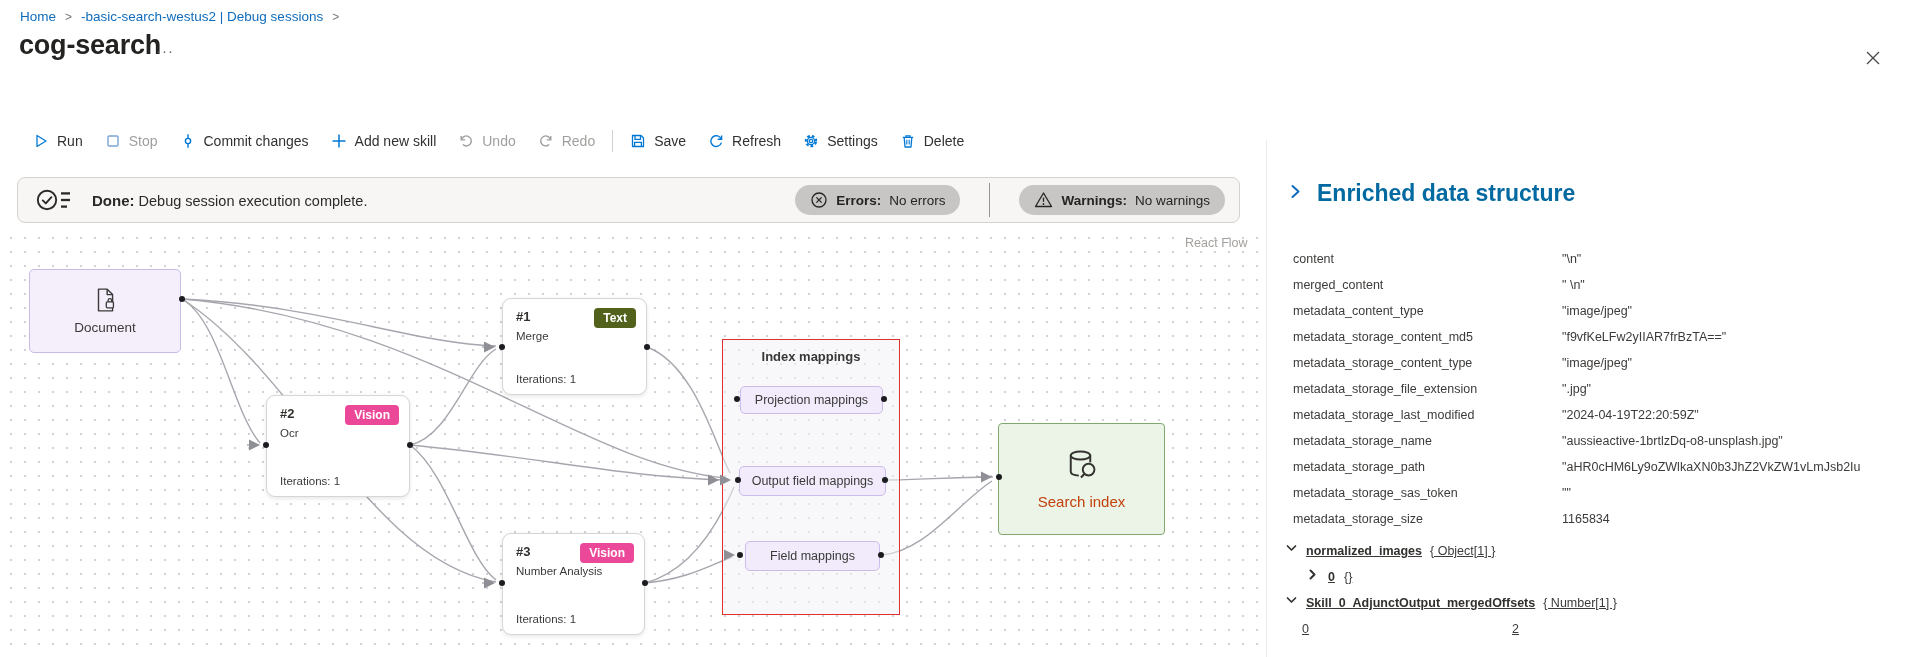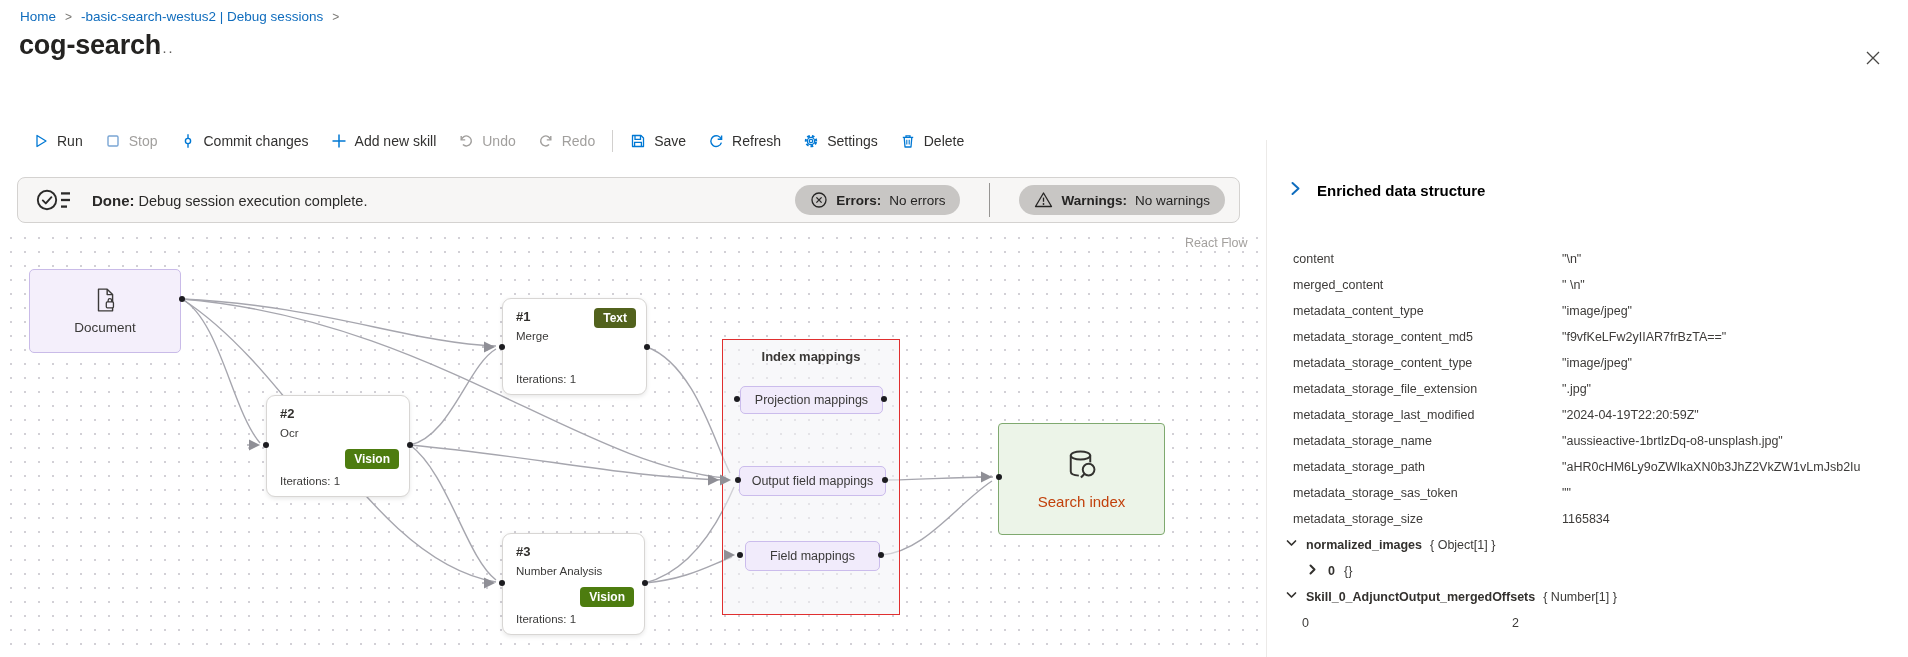--- a/index.html
+++ b/index.html
@@ -45,43 +45,43 @@
   .node-doc { left:29px; top:44px; width:152px; height:84px; background:#f4effb; border:1px solid #c9bbe8; border-radius:5px;
     display:flex; flex-direction:column; align-items:center; justify-content:center; gap:7px; }
   .node-doc .nlabel { font-size:13.5px; color:#3b3a39; }
   .skill { background:#fff; border:1px solid #d8d6d4; border-radius:9px; box-shadow:0 1.6px 4px rgba(0,0,0,.09); }
   .s1 { left:502px; top:73px;  width:145px; height:97px; }
   .s2 { left:266px; top:170px; width:144px; height:102px; }
   .s3 { left:502px; top:308px; width:143px; height:102px; }
   .sid   { position:absolute; top:10px; left:13px; font-size:13px; font-weight:700; color:#33312e; }
   .badge { position:absolute; top:9px; right:10px; font-size:12px; font-weight:700; color:#fff; padding:3px 9px; border-radius:4px; }
   .badge-text   { background:#52621d; }
-  .badge-vision { background:#4d7c0f;margin-top:44px; }
+  .badge-vision { background:#ec4899; }
   .sname { position:absolute; top:31px; left:13px; font-size:11.5px; color:#3b3a39; }
   .iters { position:absolute; bottom:9px; left:13px; font-size:11.5px; color:#3b3a39; }
   .group { position:absolute; left:722px; top:114px; width:178px; height:276px; z-index:2;
     border:1px solid #e02f2f; background:rgba(242,242,246,0.55); }
   .group-title { position:absolute; top:9px; width:100%; text-align:center; font-size:13px; font-weight:700; color:#3a3836; }
   .mpill { position:absolute; display:flex; align-items:center; justify-content:center; z-index:3; cursor:pointer;
     background:#f1ebfb; border:1px solid #cbbcec; border-radius:5px; font-size:12.5px; color:#3b3a39; }
   .mp1 { left:17px; top:46px;  width:143px; height:28px; }
   .mp2 { left:16px; top:126px; width:147px; height:30px; }
   .mp3 { left:22px; top:201px; width:135px; height:30px; }
   .node-search { left:998px; top:198px; width:167px; height:112px; background:#ecf4e8; border:1px solid #7fa96f; border-radius:4px;
     display:flex; flex-direction:column; align-items:center; justify-content:center; gap:9px; }
   .node-search .nlabel { font-size:15px; color:#c2410c; }
   
   .panel { position:absolute; top:140px; left:1267px; width:641px; height:517px; background:#fff; }
   .panel-divider { position:absolute; left:1266px; top:140px; width:1px; height:517px; background:#eceae8; }
   .panel-header { position:absolute; top:40px; left:21px; display:flex; align-items:center; gap:14px; }
-  .panel-header .ptitle { font-size:15px; font-weight:700; color:#000000; }
+  .panel-header .ptitle { font-size:23px; font-weight:700; color:#0369a1; }
   .rows { position:absolute; top:106px; left:26px; right:4px; }
   .drow { display:grid; grid-template-columns:269px 1fr; height:26px; align-items:center; font-size:12.5px; color:#3d3b39; }
   .drow .v { white-space:nowrap; overflow:hidden; }
-  .trow { display:flex; align-items:center; height:26px; font-size:12.5px; color:#3d3b39; }
+  .trow { display:flex; align-items:flex-end; height:26px; font-size:12.5px; color:#3d3b39;text-decoration:underline; }
   .trow .k { font-weight:700; color:#33312e; }
   .t-top { margin-left:-8px; gap:8px; }
   .t-child1 { margin-left:13px; gap:9px; }
   .t-child2 { margin-left:9px; }
   .t-child2 .k210 { width:210px; font-weight:400; }
   .chev { flex:0 0 auto; cursor:pointer; }
   .icon { display:inline-flex; flex:0 0 auto; }
 </style>
 </head>
 <body>

